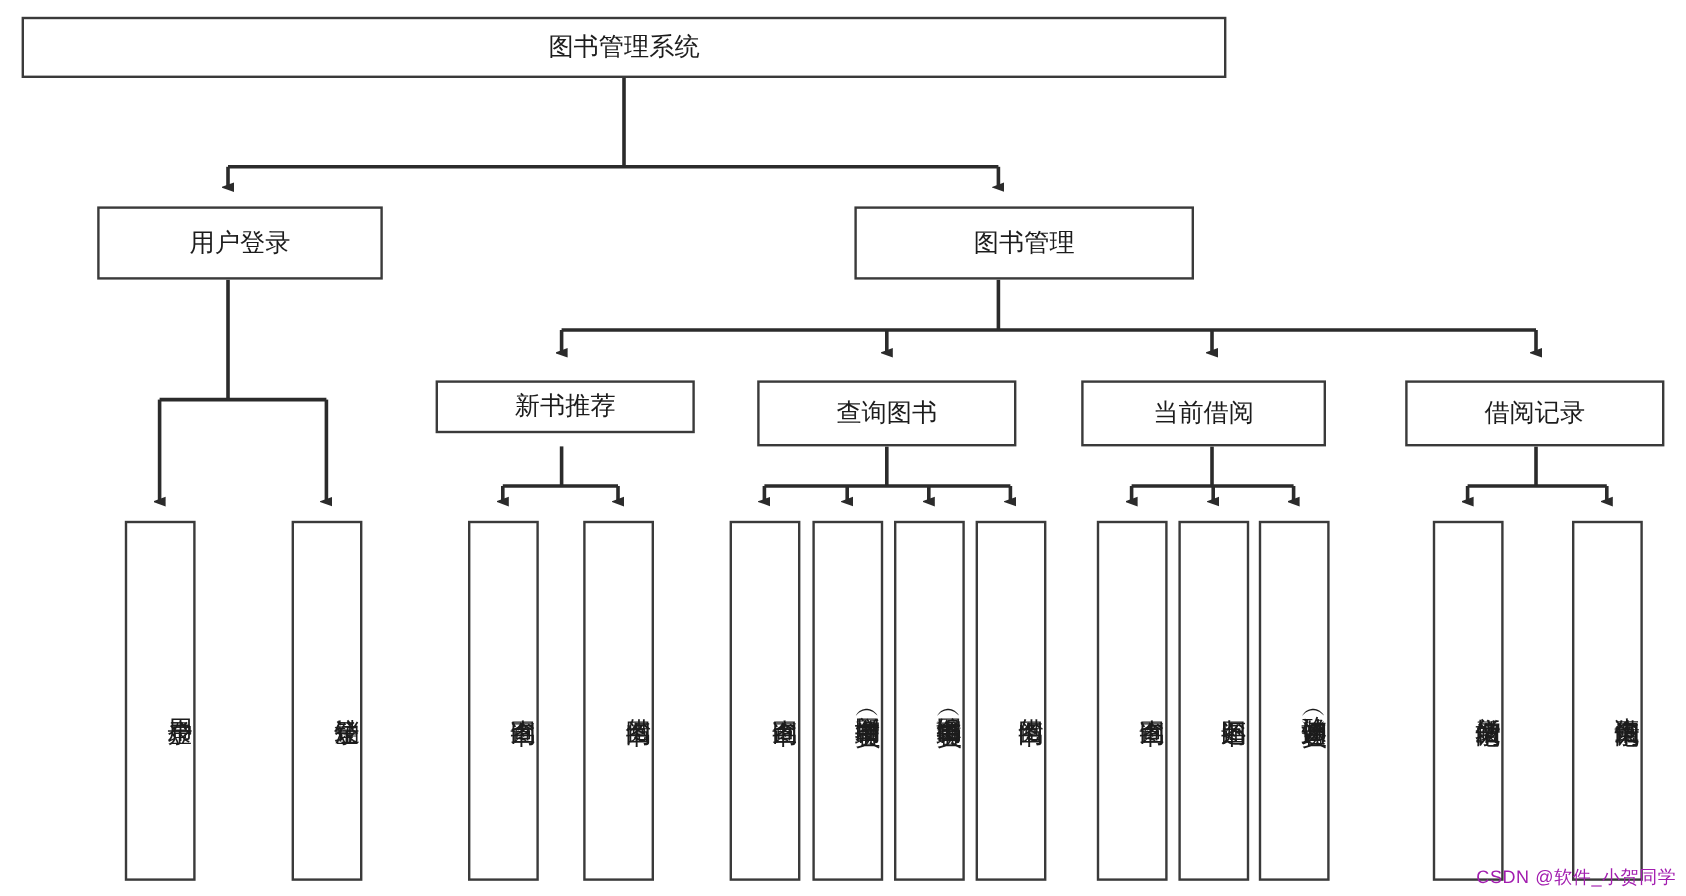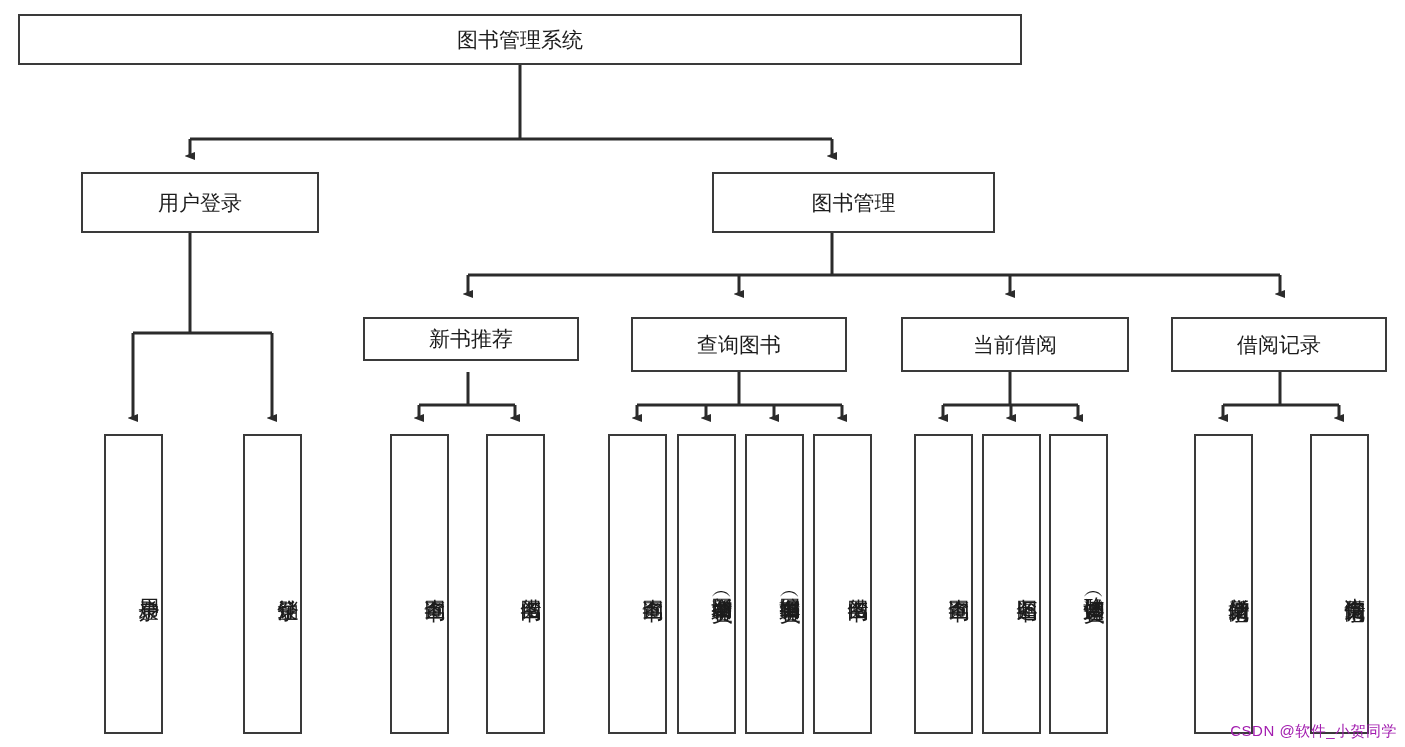--- a/index.html
+++ b/index.html
@@ -130,21 +130,21 @@
   <div class="node horiz" style="left:712px; top:172px; width:283px; height:61px;">
     <span>图书管理</span>
   </div>
 
   <div class="node horiz" style="left:363px; top:317px; width:216px; height:44px;">
     <span>新书推荐</span>
   </div>
   <div class="node horiz" style="left:631px; top:317px; width:216px; height:55px;">
     <span>查询图书</span>
   </div>
-  <div class="node horiz" style="left:901px; top:317px; width:228px; height:55px;">
+  <div class="node horiz" style="left:901px; top:317px; width:204px; height:55px;">
     <span>当前借阅</span>
   </div>
   <div class="node horiz" style="left:1171px; top:317px; width:216px; height:55px;text-align:right;">
     <span>借阅记录</span>
   </div>
 
   <div class="node vert" style="left:104px; top:434px; width:59px; height:300px;">
     <span class="vlabel">用户登录</span>
   </div>
   <div class="node vert" style="left:243px; top:434px; width:59px; height:300px;">

